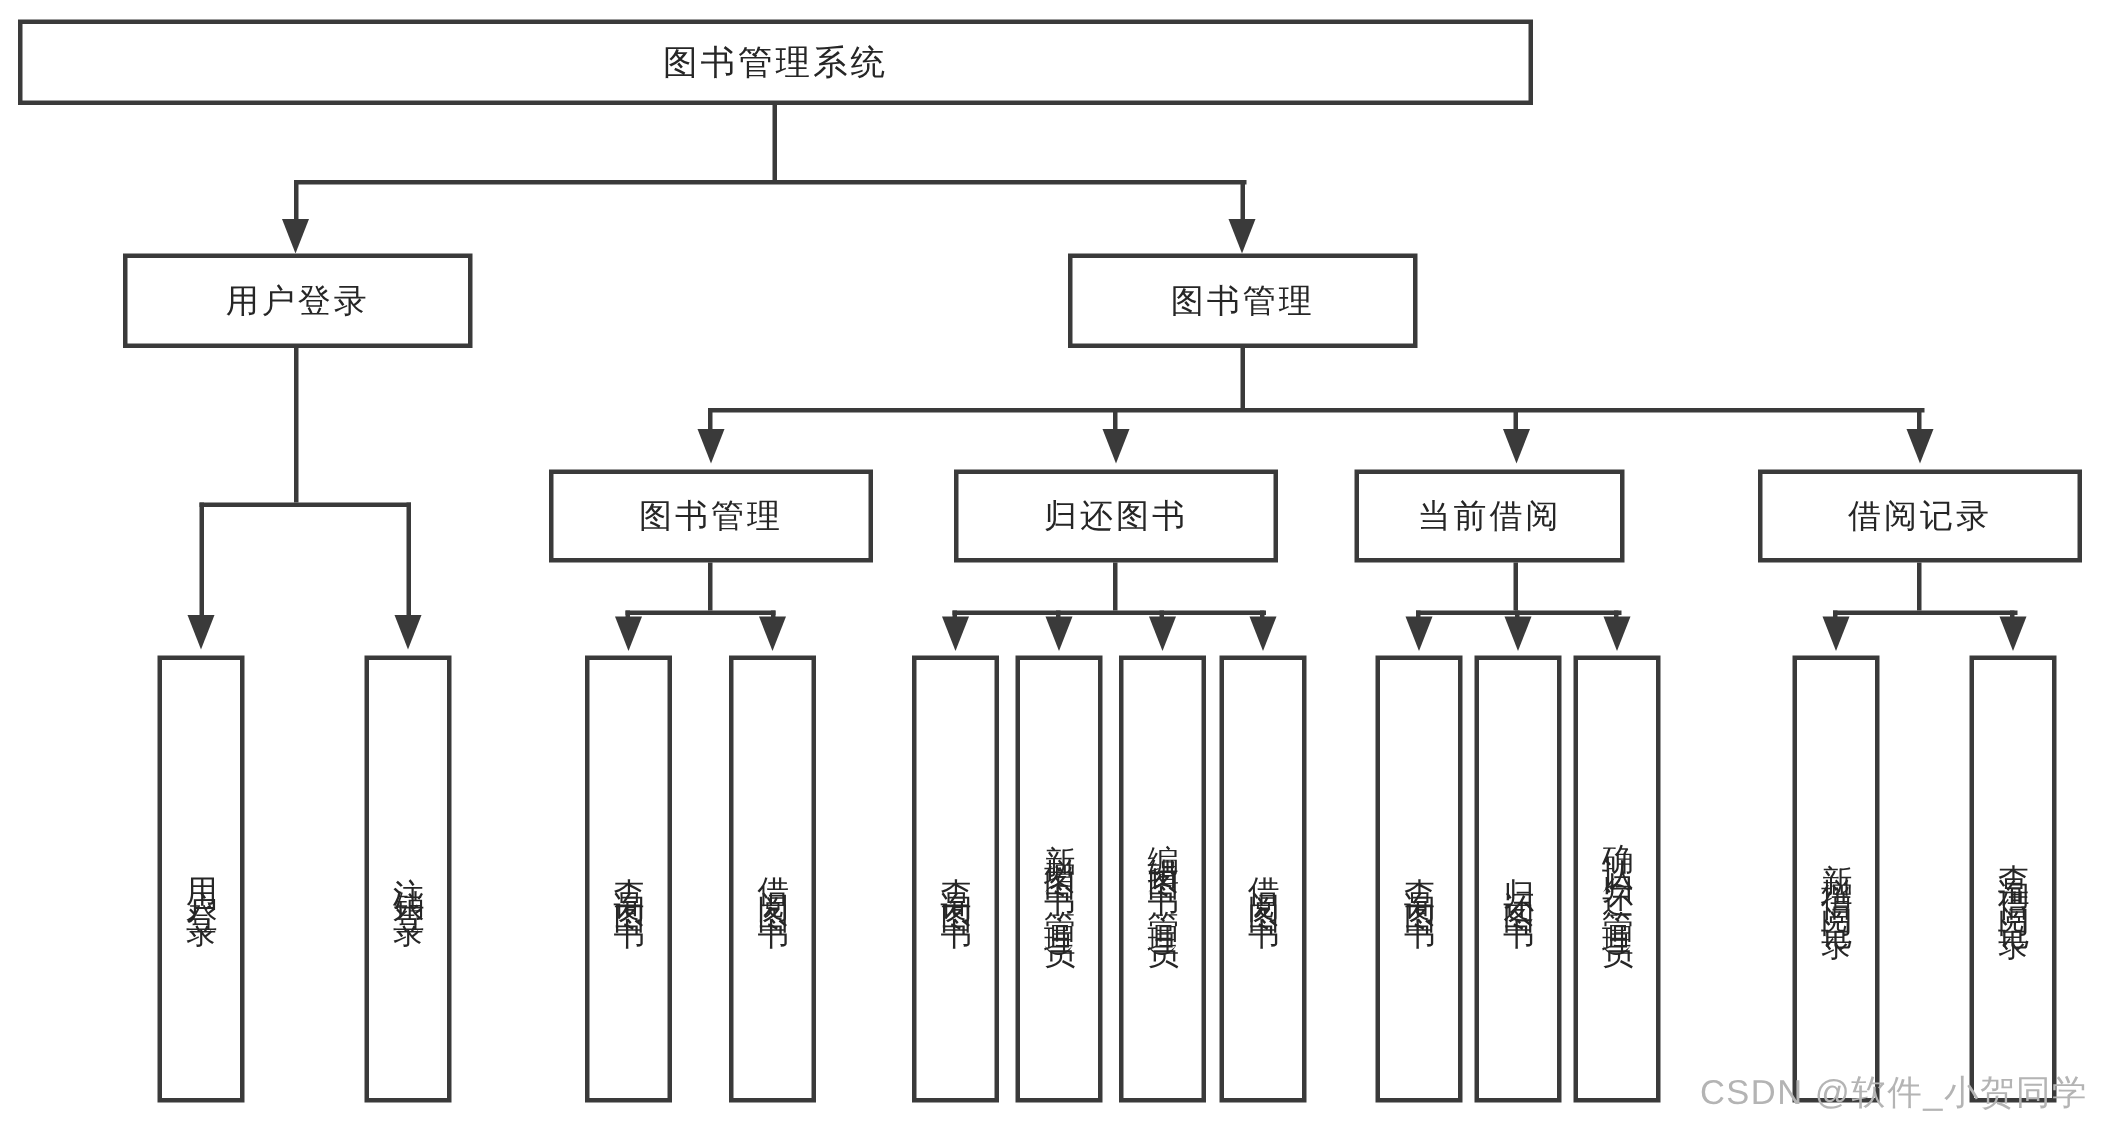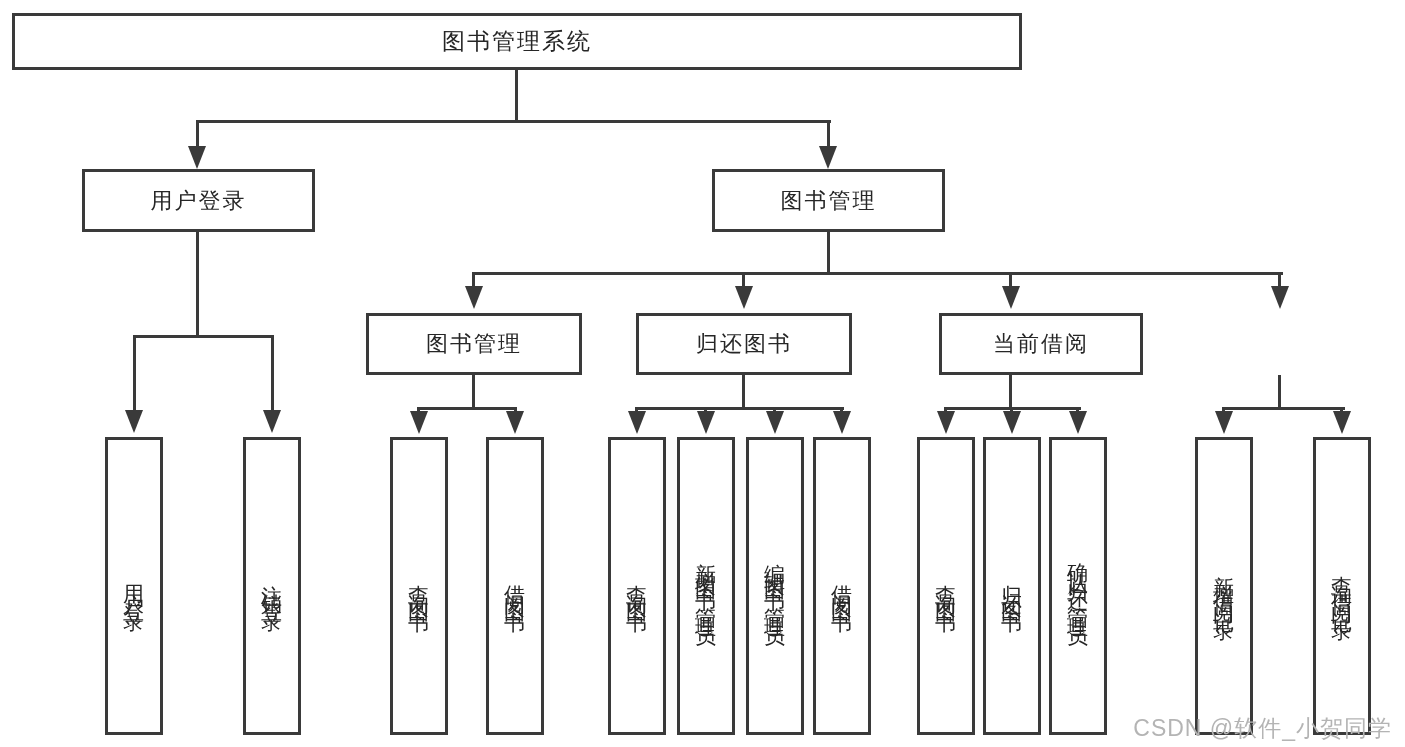--- a/index.html
+++ b/index.html
@@ -101,22 +101,25 @@
   <div class="arrow" style="left:1002px; top:286px;"></div>
   <div class="vline" style="left:1278px; top:272px; height:14px;"></div>
   <div class="arrow" style="left:1271px; top:286px;"></div>
 
   <div class="box" style="left:366px; top:313px; width:216px; height:62px;">
     <span class="lbl">图书管理</span>
   </div>
   <div class="box" style="left:636px; top:313px; width:216px; height:62px;">
     <span class="lbl">归还图书</span>
   </div>
-  <div class="box" style="left:903px; top:313px; width:204px; height:62px;margin-left:36px;">
+  <div class="box" style="left:903px; top:313px; width:180px; height:62px;">
     <span class="lbl">当前借阅</span>
+  </div>
+  <div class="box" style="left:1172px; top:313px; width:216px; height:62px;">
+    <span class="lbl">借阅记录</span>
   </div>
 
   <div class="vline" style="left:472px; top:375px; height:32px;"></div>
   <div class="hline" style="left:417px; top:407px; width:100px;"></div>
   <div class="vline" style="left:417px; top:407px; height:5px;"></div>
   <div class="arrow" style="left:410px; top:411px;"></div>
   <div class="vline" style="left:514px; top:407px; height:5px;"></div>
   <div class="arrow" style="left:506px; top:411px;"></div>
 
   <div class="vline" style="left:742px; top:375px; height:32px;"></div>

